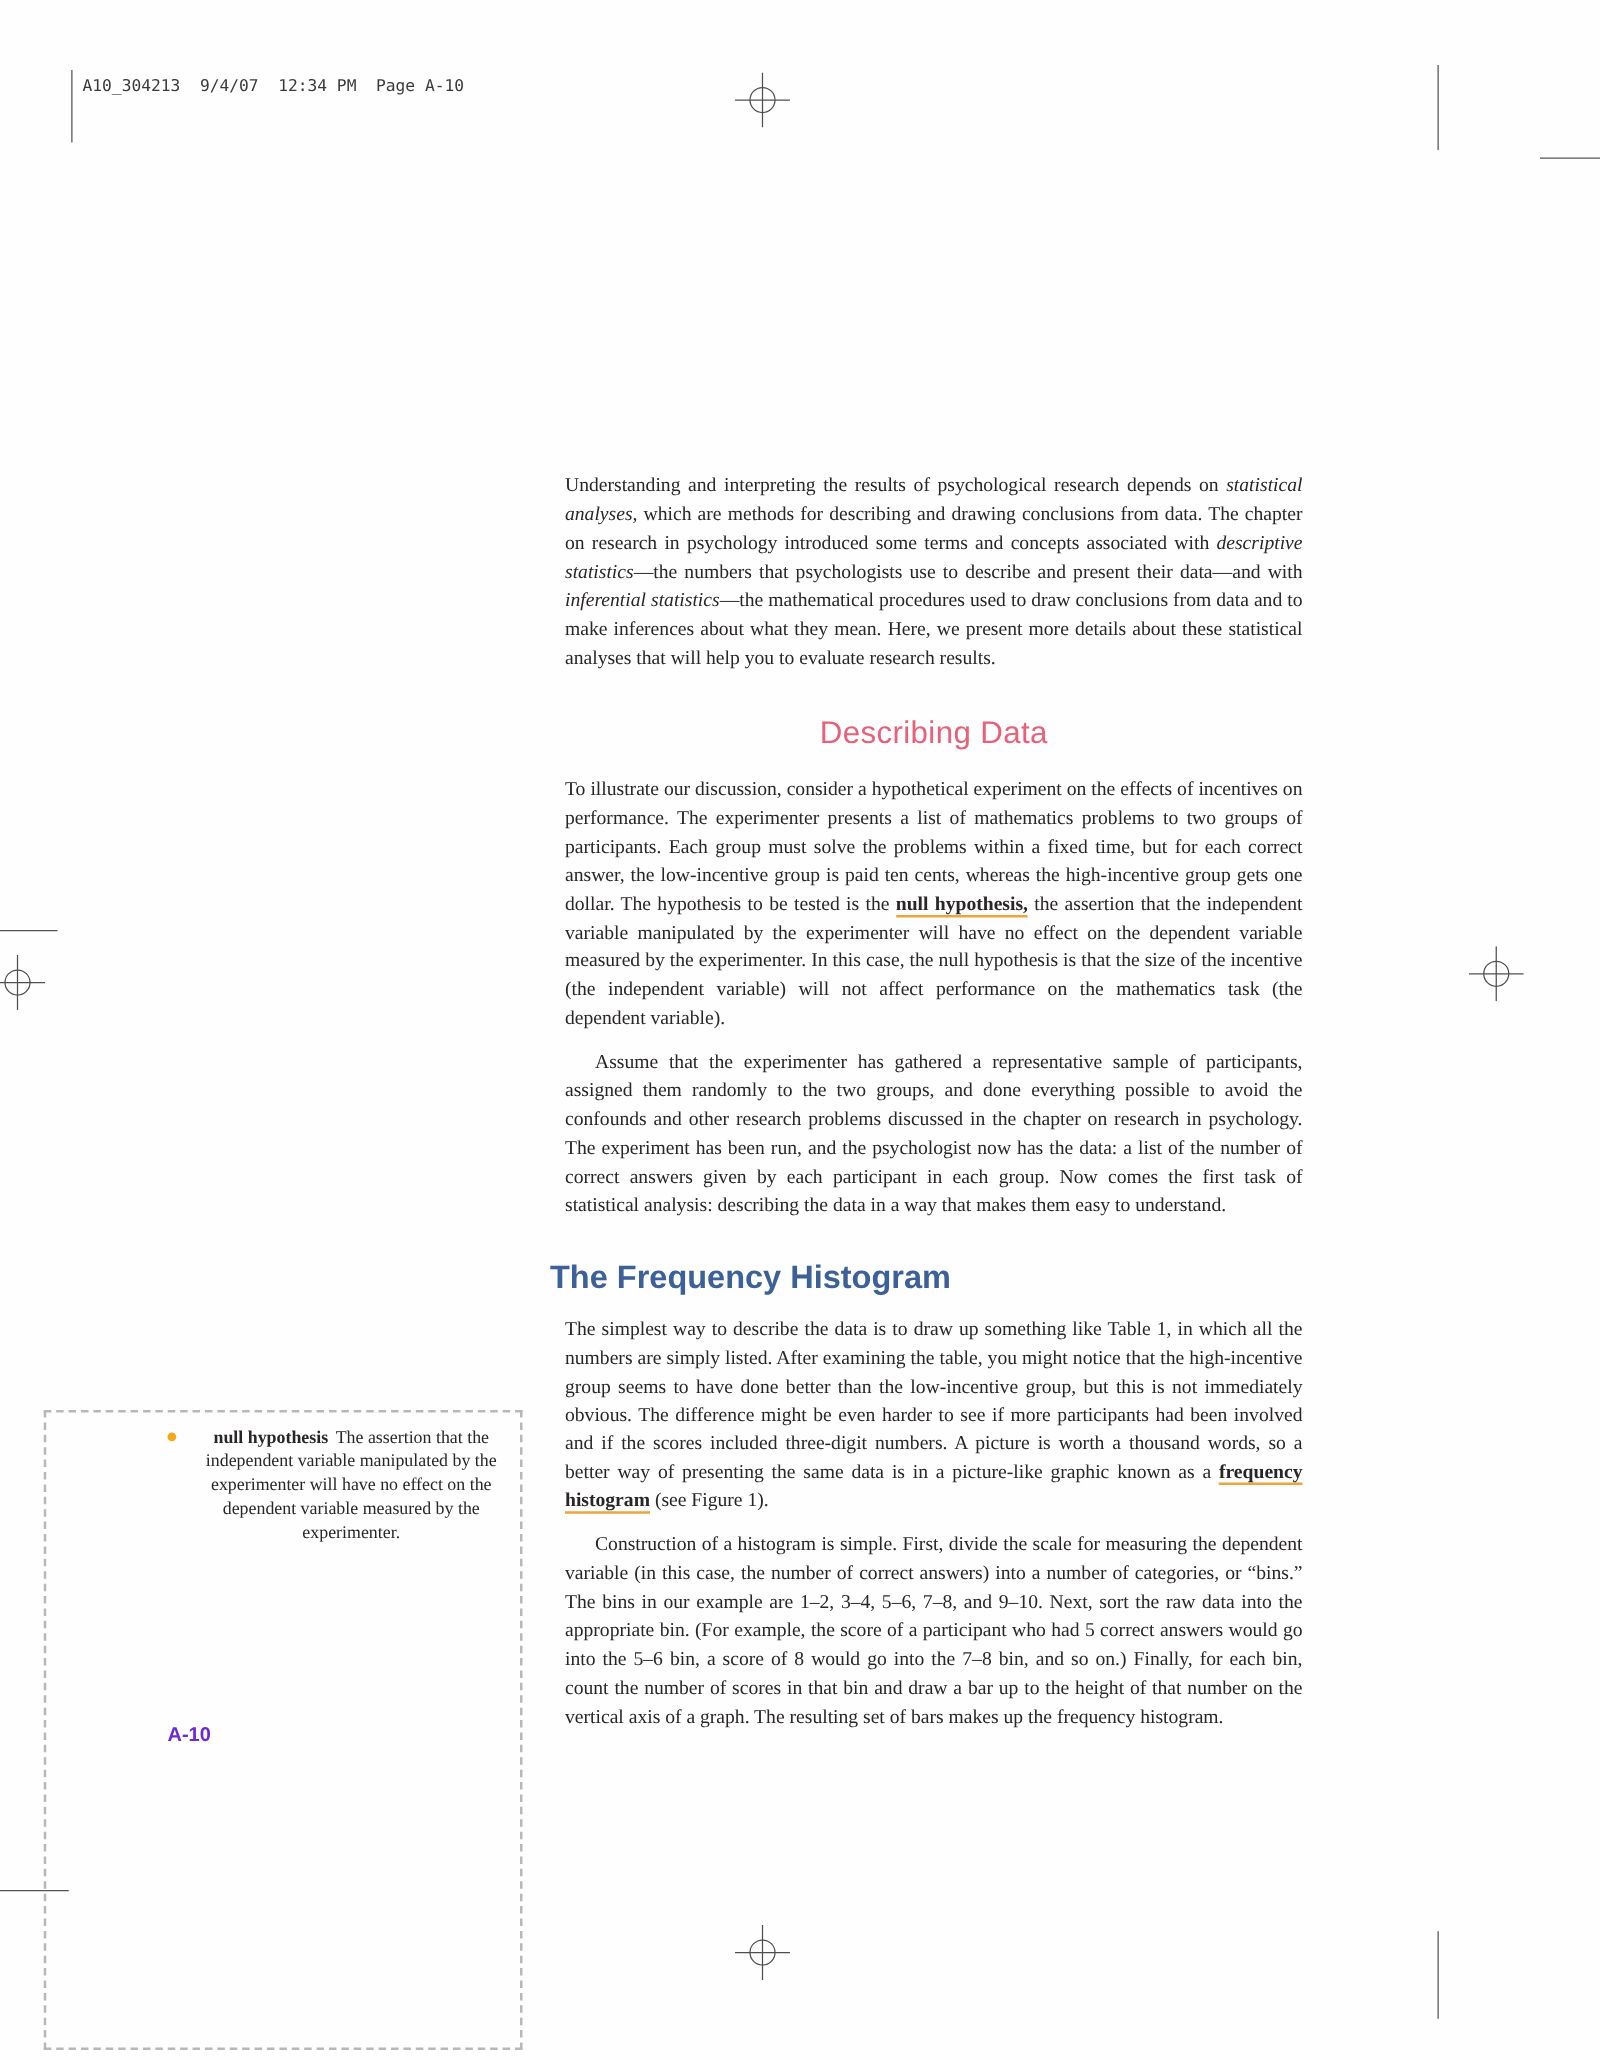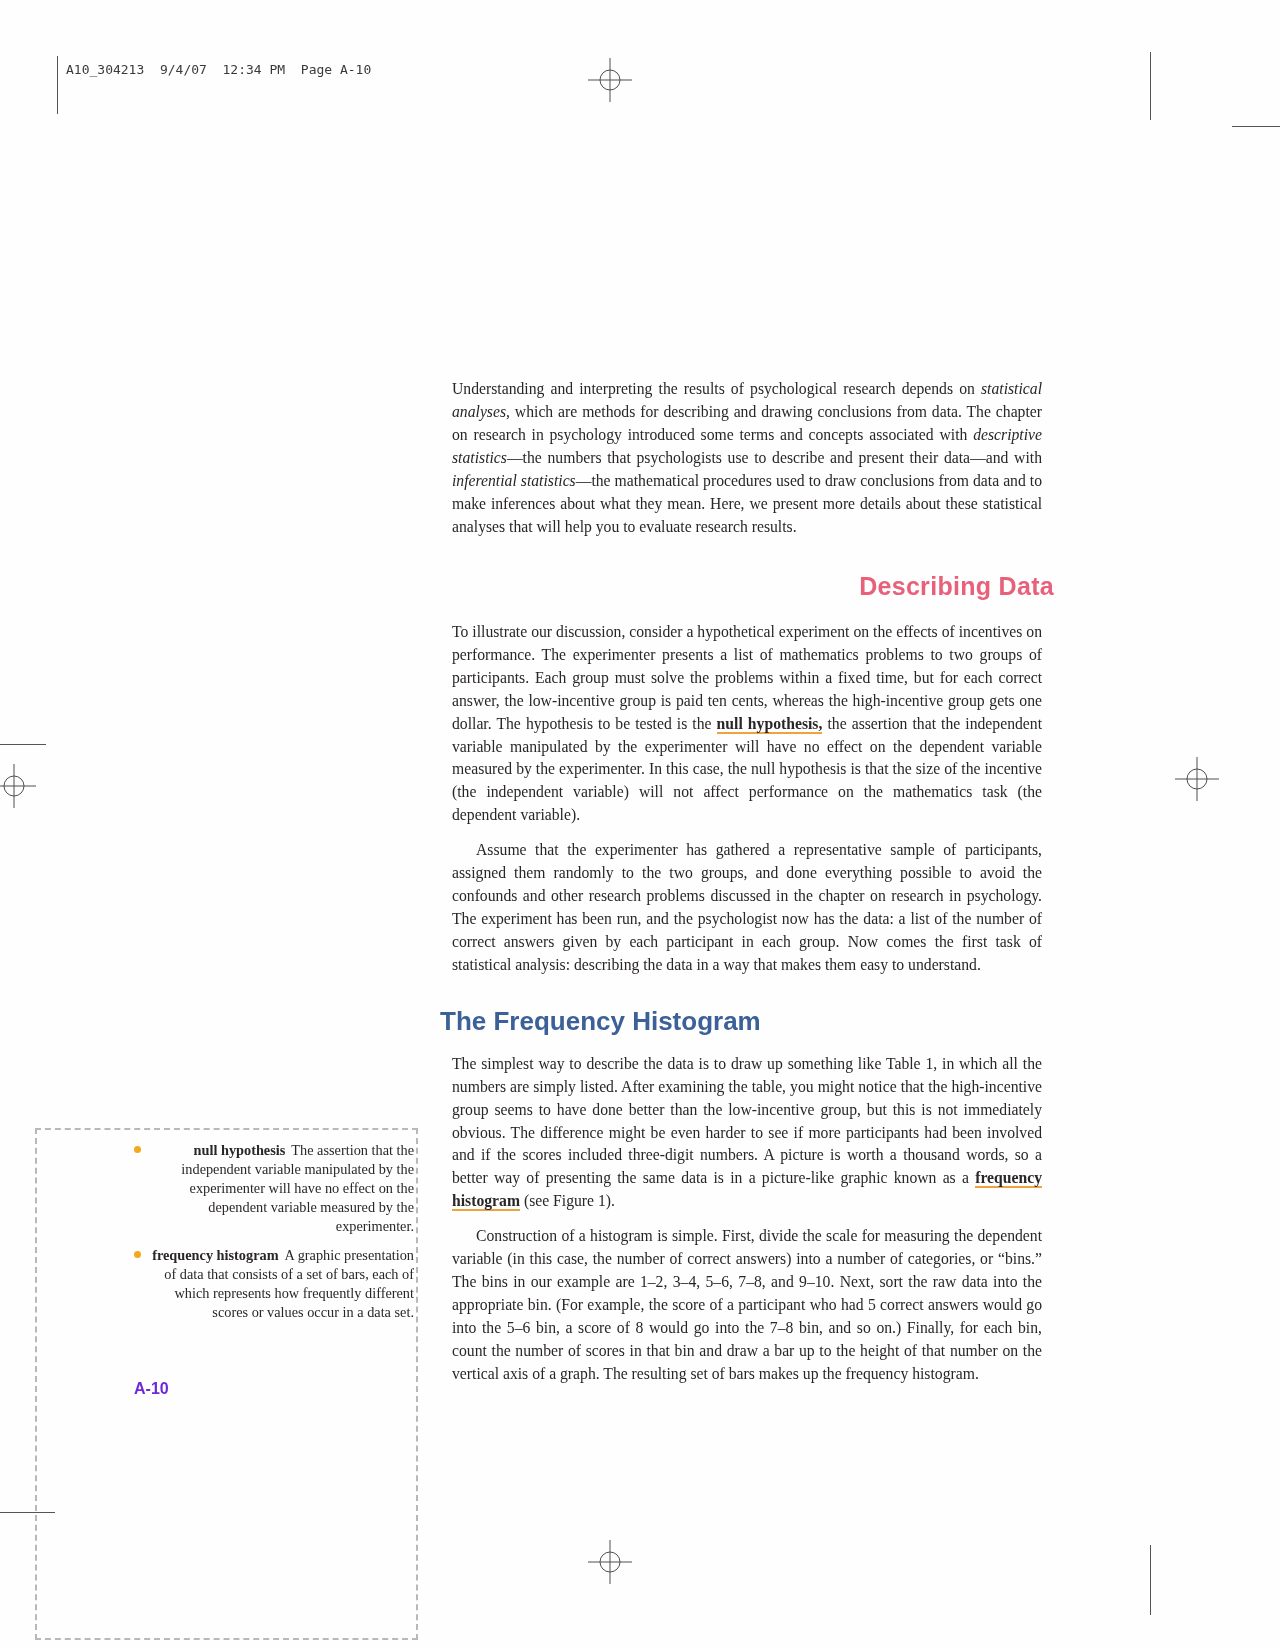--- a/index.html
+++ b/index.html
@@ -27,32 +27,32 @@
   .title-block{position:absolute;left:137px;top:212px;font-family:"Liberation Sans",sans-serif;}
   .appendix-title{font-size:36px;font-weight:400;color:#393536;letter-spacing:0.5px;line-height:1.2;margin:0;}
   .main-title{font-size:41px;font-weight:400;color:var(--accent-pink);letter-spacing:0.4px;line-height:1.2;margin:6px 0 0 0;}
 
   
   .body-col{position:absolute;left:440px;top:366px;width:614px;text-align:justify;
             font-size:15.7px;line-height:1.46;}
   .body-col p{margin:12px;}
   .body-col p.indent{text-indent:24px;}
   h3.sec{font-family:"Liberation Sans",sans-serif;color:var(--accent-pink);font-size:25px;
-         font-weight:700;letter-spacing:0.3px;margin:30px 0 16px 0;text-align:right;}
+         font-weight:400;letter-spacing:0.3px;margin:30px 0 16px 0;text-align:center;}
   h4.sub{font-family:"Liberation Sans",sans-serif;color:var(--heading-blue);font-size:26px;
          font-weight:700;margin:26px 0 12px 0;text-align:left;}
   .run-i{font-style:italic;}
   .run-b{font-weight:700;}
   .run-u{border-bottom:2px solid var(--underline-orange);}
 
   
   .margin-box{position:absolute;left:35px;top:1128px;width:383px;height:512px;
               border:2px dashed #b8b8b8;box-sizing:border-box;}
   .margin-notes{position:absolute;left:148px;top:1141px;width:266px;font-size:14.3px;
-                line-height:1.33;text-align:right;}
+                line-height:1.33;text-align:center;}
   .note-item{position:relative;margin-bottom:10px;}
   .note-bullet{position:absolute;left:-14px;top:5px;width:7px;height:7px;border-radius:50%;
                background:var(--bullet-orange);}
   .note-term{font-weight:700;padding-right:6px;}
 
   .page-number{position:absolute;left:134px;top:1380px;font-family:"Liberation Sans",sans-serif;
                font-weight:700;font-size:16px;color:#6d28d9;}
 </style>
 </head>
 <body>
@@ -103,20 +103,17 @@
     <p><span>The simplest way to describe the data is to draw up something like Table 1, in which all the numbers are simply listed. After examining the table, you might notice that the high-incentive group seems to have done better than the low-incentive group, but this is not immediately obvious. The difference might be even harder to see if more participants had been involved and if the scores included three-digit numbers. A picture is worth a thousand words, so a better way of presenting the same data is in a picture-like graphic known as a </span><span class="run-b run-u">frequency histogram</span><span> (see Figure 1).</span></p>
     <p class="indent"><span>Construction of a histogram is simple. First, divide the scale for measuring the dependent variable (in this case, the number of correct answers) into a number of categories, or “bins.” The bins in our example are 1–2, 3–4, 5–6, 7–8, and 9–10. Next, sort the raw data into the appropriate bin. (For example, the score of a participant who had 5 correct answers would go into the 5–6 bin, a score of 8 would go into the 7–8 bin, and so on.) Finally, for each bin, count the number of scores in that bin and draw a bar up to the height of that number on the vertical axis of a graph. The resulting set of bars makes up the frequency histogram.</span></p>
   </div>
 
   <div class="margin-box"></div>
 
   <div class="margin-notes">
     <div class="note-item">
       <span class="note-bullet"></span><span class="note-term">null hypothesis</span><span class="note-def">The assertion that the independent variable manipulated by the experimenter will have no effect on the dependent variable measured by the experimenter.</span>
     </div>
-    <div class="note-item">
-      <span class="note-bullet"></span><span class="note-term">frequency histogram</span><span class="note-def">A graphic presentation of data that consists of a set of bars, each of which represents how frequently different scores or values occur in a data set.</span>
-    </div>
   </div>
 
   <div class="page-number">A-10</div>
 
 </div>
 
 </body></html>

